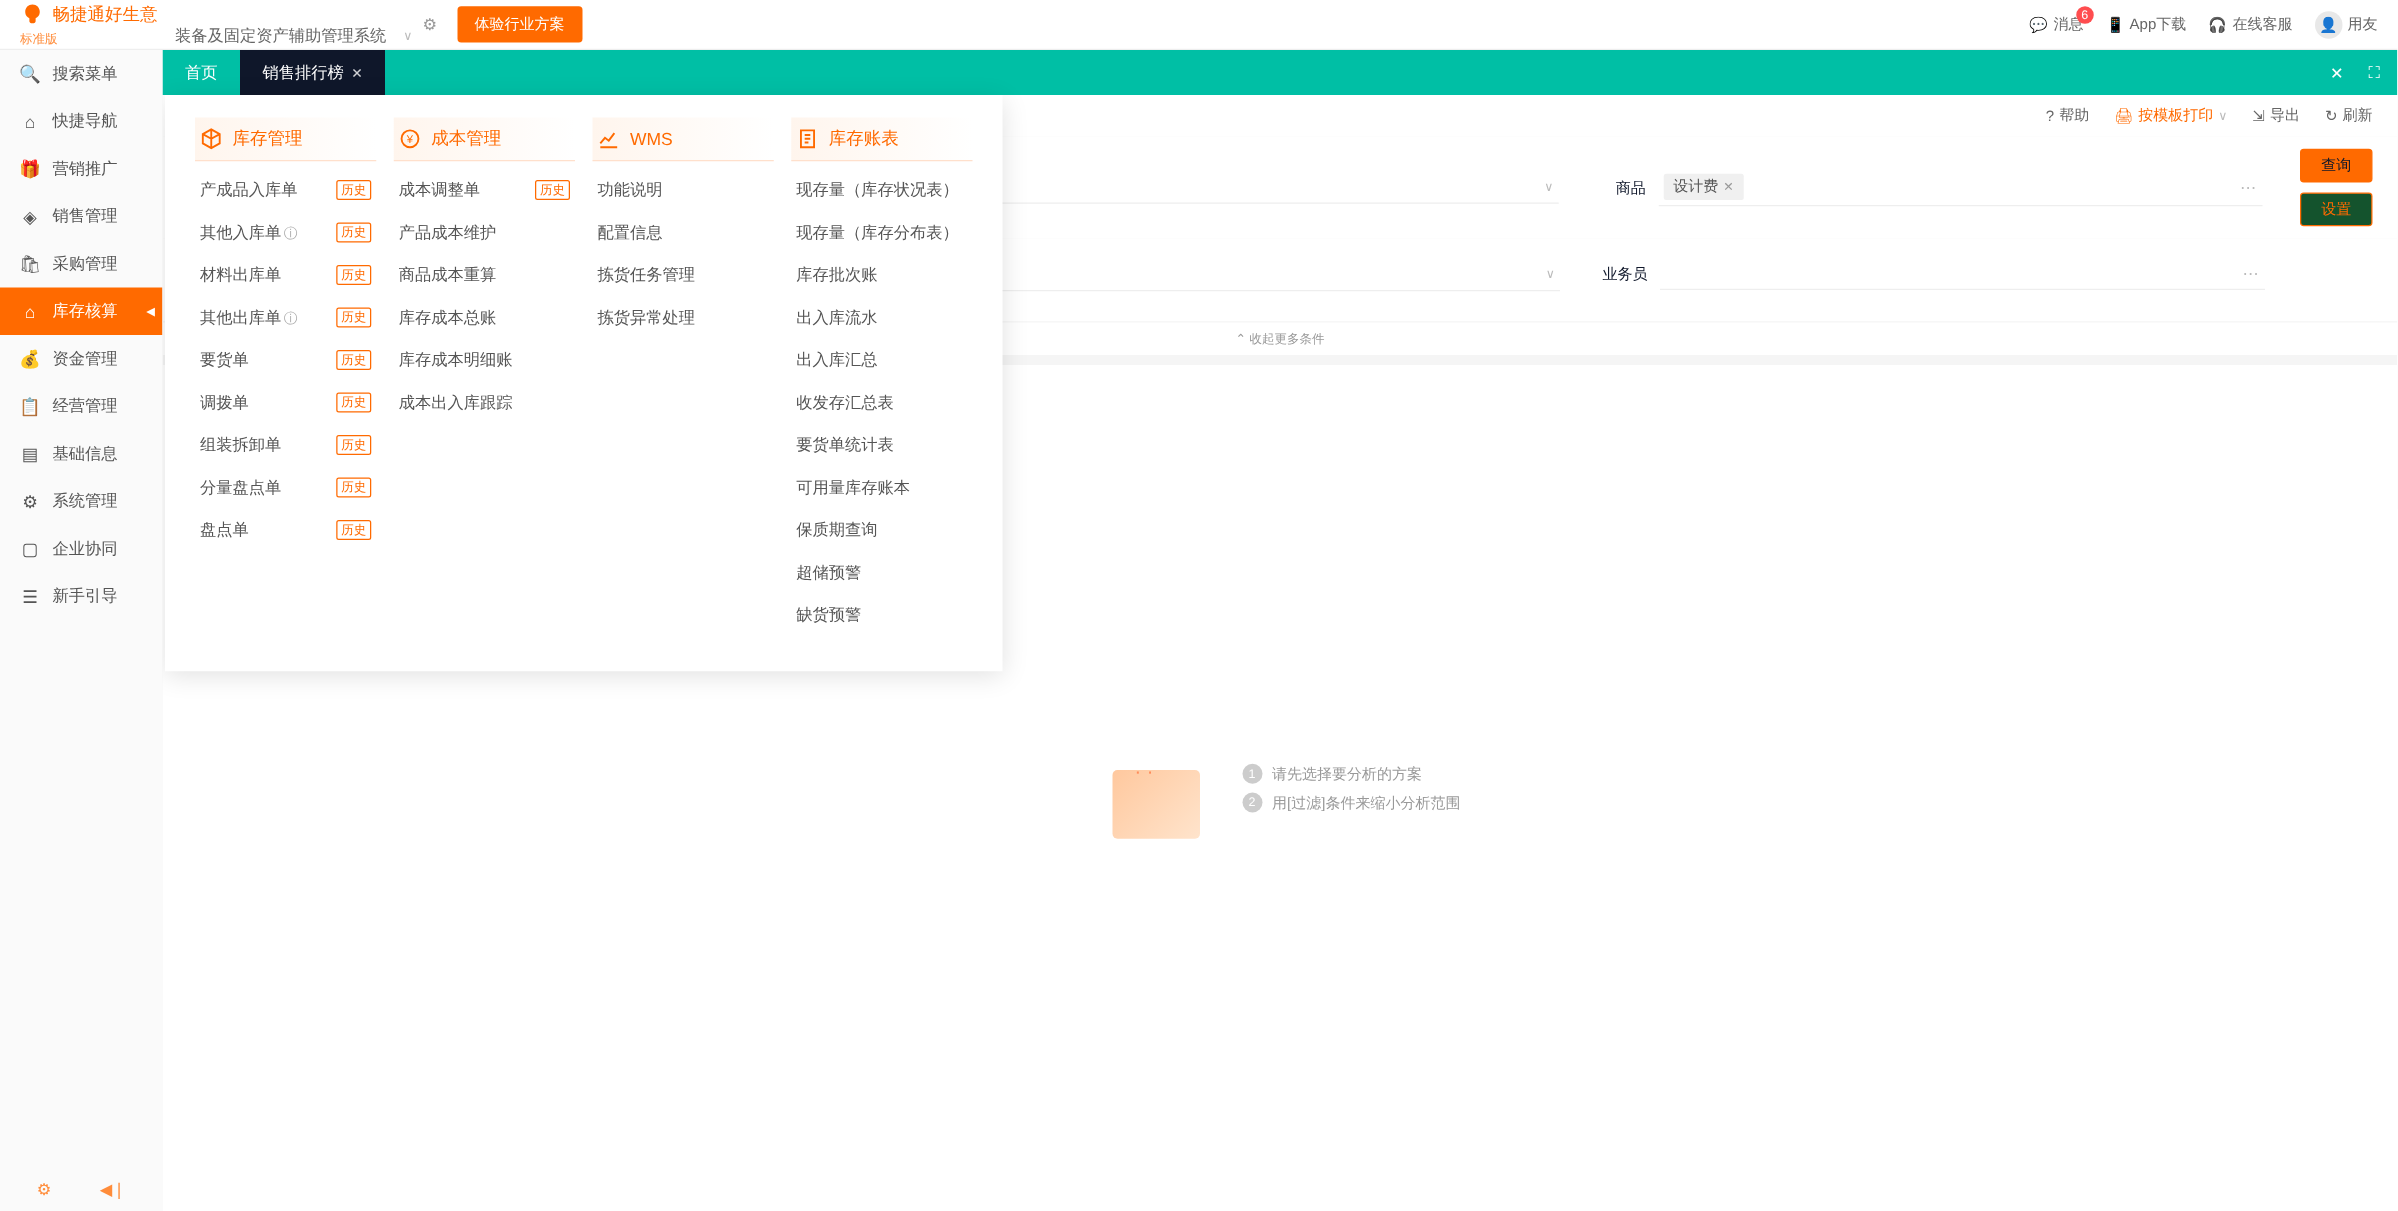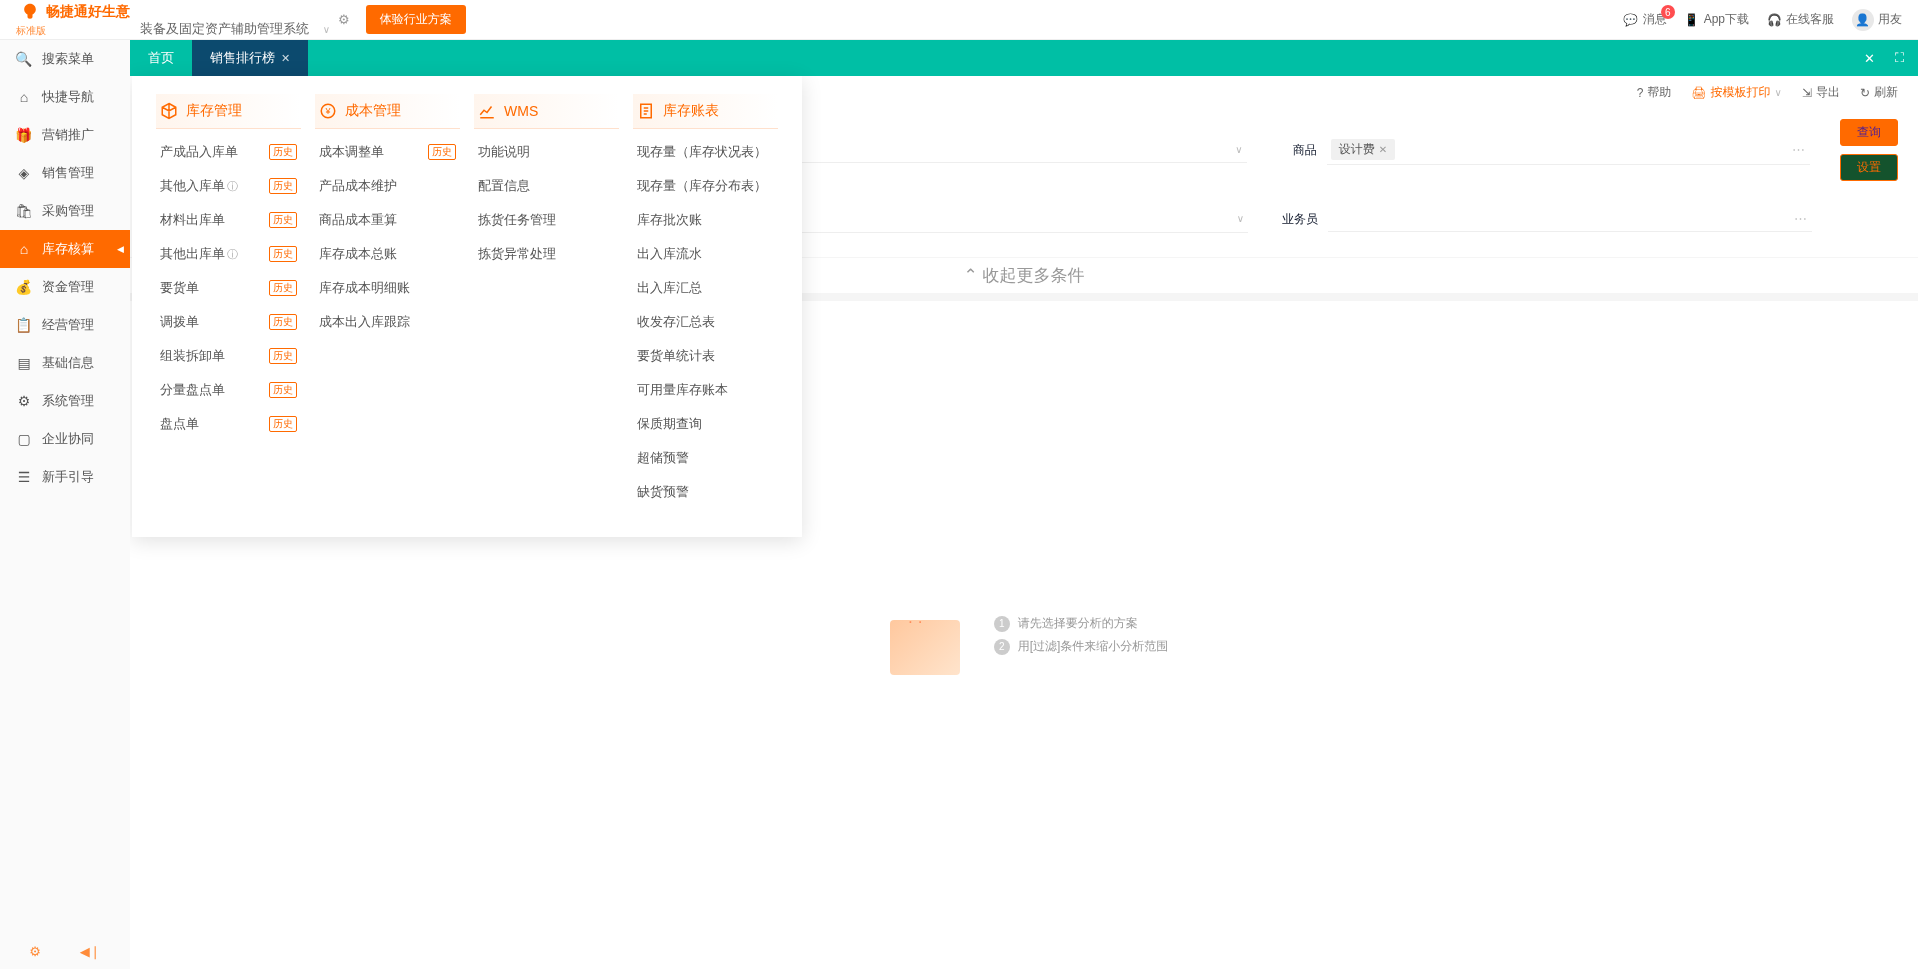--- a/index.html
+++ b/index.html
@@ -1,20 +1,20 @@
 <!DOCTYPE html>
 <html><head>
   <meta charset="utf-8">
   <style>
     * { margin: 0; padding: 0; box-sizing: border-box; }
     body { font-family: -apple-system, BlinkMacSystemFont, "Segoe UI", "Microsoft YaHei", sans-serif; font-size: 13px; color: #333; background: #fff; overflow: hidden; }
     
     
     .header { height: 40px; display: flex; align-items: center; padding: 0 16px; background: #fff; border-bottom: 1px solid #eee; }
-    .logo { display: flex; align-items: center; gap: 6px; color: #ff6a00; font-weight: 700; font-size: 14px; width: 114px; justify-content: flex-end; }
+    .logo { display: flex; align-items: center; gap: 6px; color: #ff6a00; font-weight: 400; font-size: 14px; width: 114px; }
     .logo-icon { width: 20px; height: 20px; display: flex; align-items: center; justify-content: center; }
     .logo-sub { font-size: 10px; color: #ff8c3a; margin-top: 2px; }
     .logo-wrap { display: flex; flex-direction: column; width: 114px; }
     .system-select { display: flex; align-items: center; gap: 8px; margin-left: 10px; color: #666; cursor: pointer; border-bottom: 1px solid #ddd; padding: 4px 0; width: 190px; justify-content: space-between; margin-top: 20px; }
     .gear { color: #999; margin-left: 8px; cursor: pointer; }
     .btn-primary { background: #ff6a00; color: #fff; border: none; padding: 6px 14px; border-radius: 3px; margin-left: 16px; cursor: pointer; font-size: 12px; }
     .header-right { margin-left: auto; display: flex; align-items: center; gap: 18px; color: #666; font-size: 12px; }
     .hr-item { display: flex; align-items: center; gap: 4px; cursor: pointer; position: relative; }
     .badge { position: absolute; top: -6px; right: -8px; background: #ff4d4f; color: #fff; border-radius: 8px; font-size: 10px; min-width: 14px; height: 14px; display: flex; align-items: center; justify-content: center; padding: 0 3px; }
     .avatar { width: 22px; height: 22px; border-radius: 50%; background: #e8e8e8; display: flex; align-items: center; justify-content: center; color: #999; }
@@ -30,43 +30,43 @@
     .sidebar-icon { width: 16px; height: 16px; display: flex; align-items: center; justify-content: center; font-size: 14px; }
     .sidebar-bottom { margin-top: auto; display: flex; justify-content: space-around; align-items: center; padding: 10px; color: #ff8c3a; }
     .sidebar-bottom span { cursor: pointer; }
     
     
     .main { flex: 1; display: flex; flex-direction: column; background: #f5f5f5; position: relative; overflow: hidden; }
     
     
     .tabs { height: 36px; background: #00bfa5; display: flex; align-items: stretch; }
     .tab { display: flex; align-items: center; gap: 6px; padding: 0 18px; color: #fff; cursor: pointer; font-size: 13px; }
-    .tab.active { background: #0c4a6e; }
+    .tab.active { background: #0f172a; }
     .tab-close { font-size: 11px; cursor: pointer; opacity: 0.8; }
     .tabs-right { margin-left: auto; display: flex; align-items: center; gap: 12px; padding-right: 10px; color: #fff; }
     .tabs-right span { cursor: pointer; padding: 4px; }
     
     
     .toolbar-row { background: #fff; padding: 8px 20px; display: flex; justify-content: flex-end; align-items: center; gap: 20px; color: #666; font-size: 12px; }
     .toolbar-row .tb-item { display: flex; align-items: center; gap: 4px; cursor: pointer; }
     .toolbar-row .tb-item.orange { color: #ff6a00; }
     
     
     .filter { background: #fff; padding: 10px 20px; display: flex; gap: 30px; align-items: center; }
     .filter-right { display: flex; flex-direction: column; gap: 8px; margin-left: auto; }
     .field { display: flex; align-items: center; gap: 10px; flex: 1; }
     .field-label { color: #0f172a; font-size: 12px; min-width: 40px; text-align: right; }
     .field-input { flex: 1; border-bottom: 1px solid #eee; padding: 4px; color: #999; display: flex; align-items: center; justify-content: space-between; min-height: 26px; }
     .tag { background: #f0f0f0; padding: 2px 8px; border-radius: 2px; color: #555; font-size: 12px; display: inline-flex; align-items: center; gap: 4px; }
     .tag-x { cursor: pointer; color: #999; font-size: 10px; }
     .btn-small { border: 1px solid #ff6a00; color: #ff6a00; background: #14532d; padding: 4px 16px; border-radius: 3px; cursor: pointer; font-size: 12px; min-width: 56px; }
-    .btn-small.filled { background: #ff6a00; color: #4c1d95; }
-    
-    
-    .collapse-bar { background: #fff; text-align: center; padding: 6px; color: #999; font-size: 17px; cursor: pointer; border-top: 1px solid #f5f5f5; }
+    .btn-small.filled { background: #ff6a00; color: #0f172a; }
+    
+    
+    .collapse-bar { background: #fff; text-align: center; padding: 6px; color: #999; font-size: 10px; cursor: pointer; border-top: 1px solid #f5f5f5; }
     
     
     .content { flex: 1; background: #fff; margin-top: 8px; display: flex; align-items: center; justify-content: center; gap: 24px; }
     .empty-img { width: 90px; height: 80px; position: relative; }
     .empty-box { width: 70px; height: 55px; background: linear-gradient(135deg, #ffc89e, #ffe4cc); position: absolute; bottom: 0; left: 10px; border-radius: 4px; }
     .empty-face { position: absolute; top: 18px; left: 28px; color: #ff8c5a; font-size: 16px; }
     .empty-steps { color: #999; font-size: 12px; }
     .step { display: flex; align-items: center; gap: 8px; margin: 6px 0; }
     .step-num { width: 16px; height: 16px; border-radius: 50%; background: #ccc; color: #fff; display: flex; align-items: center; justify-content: center; font-size: 10px; }
     

